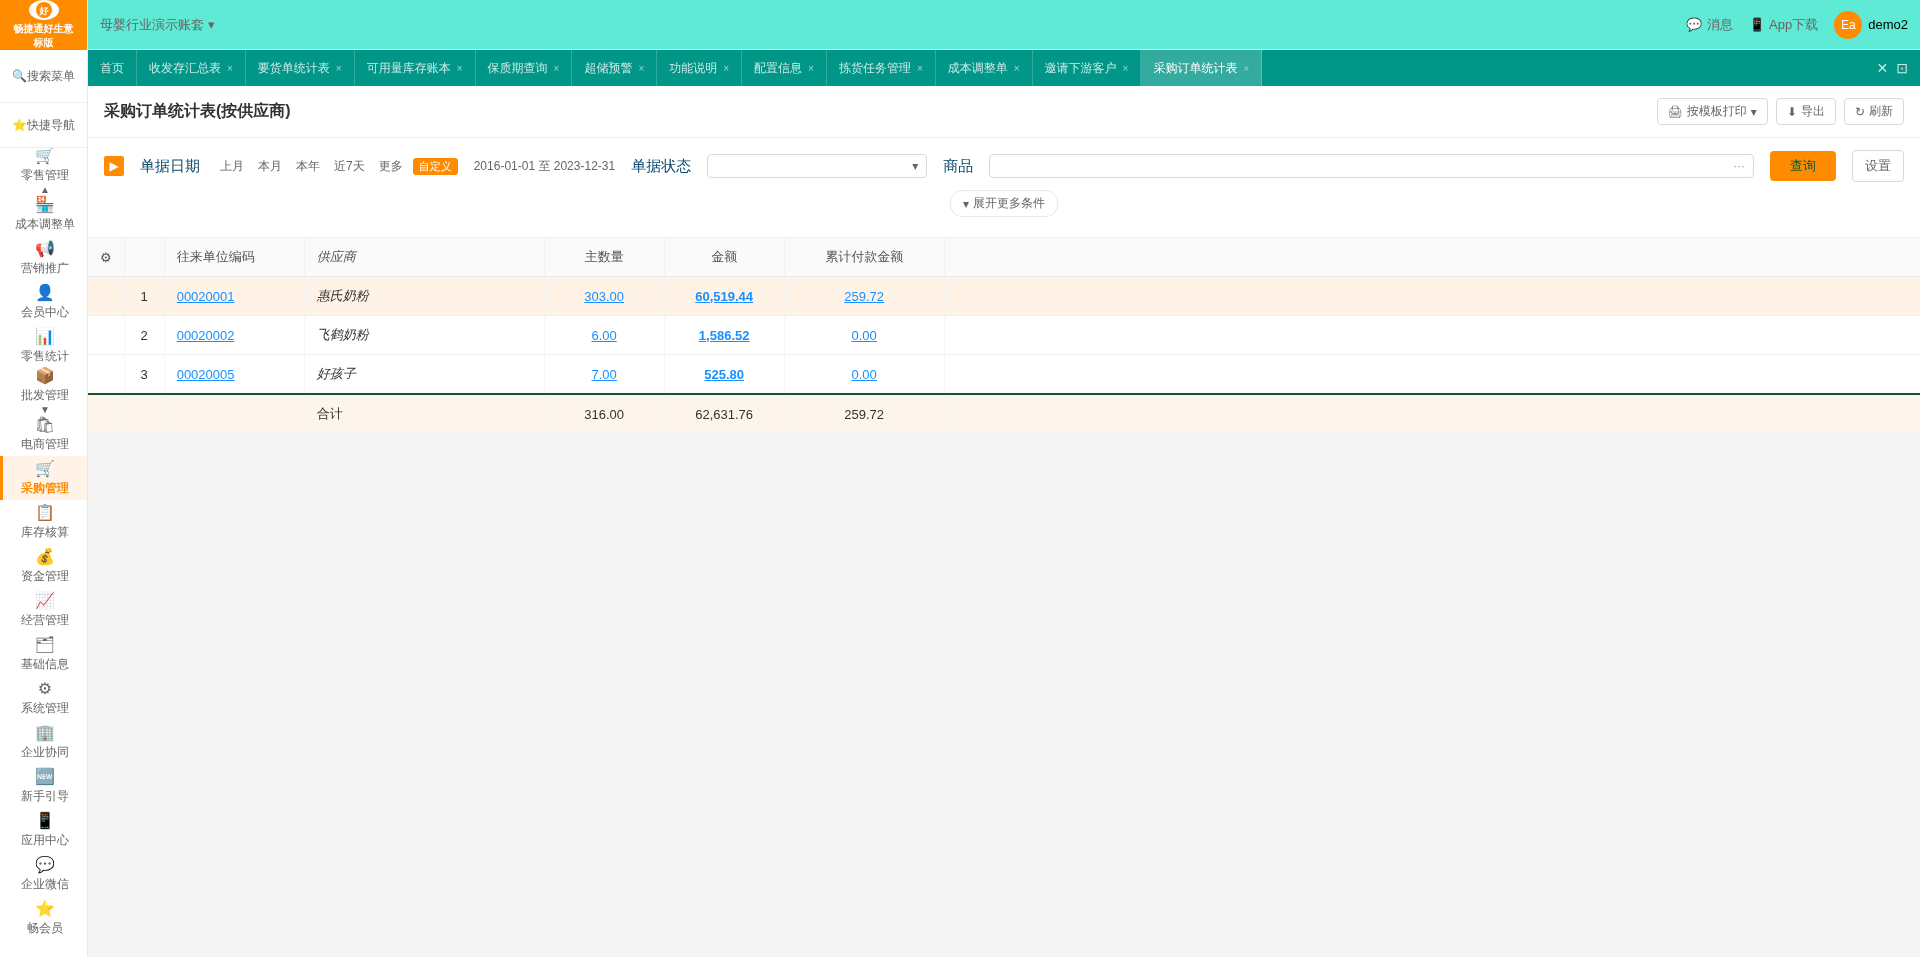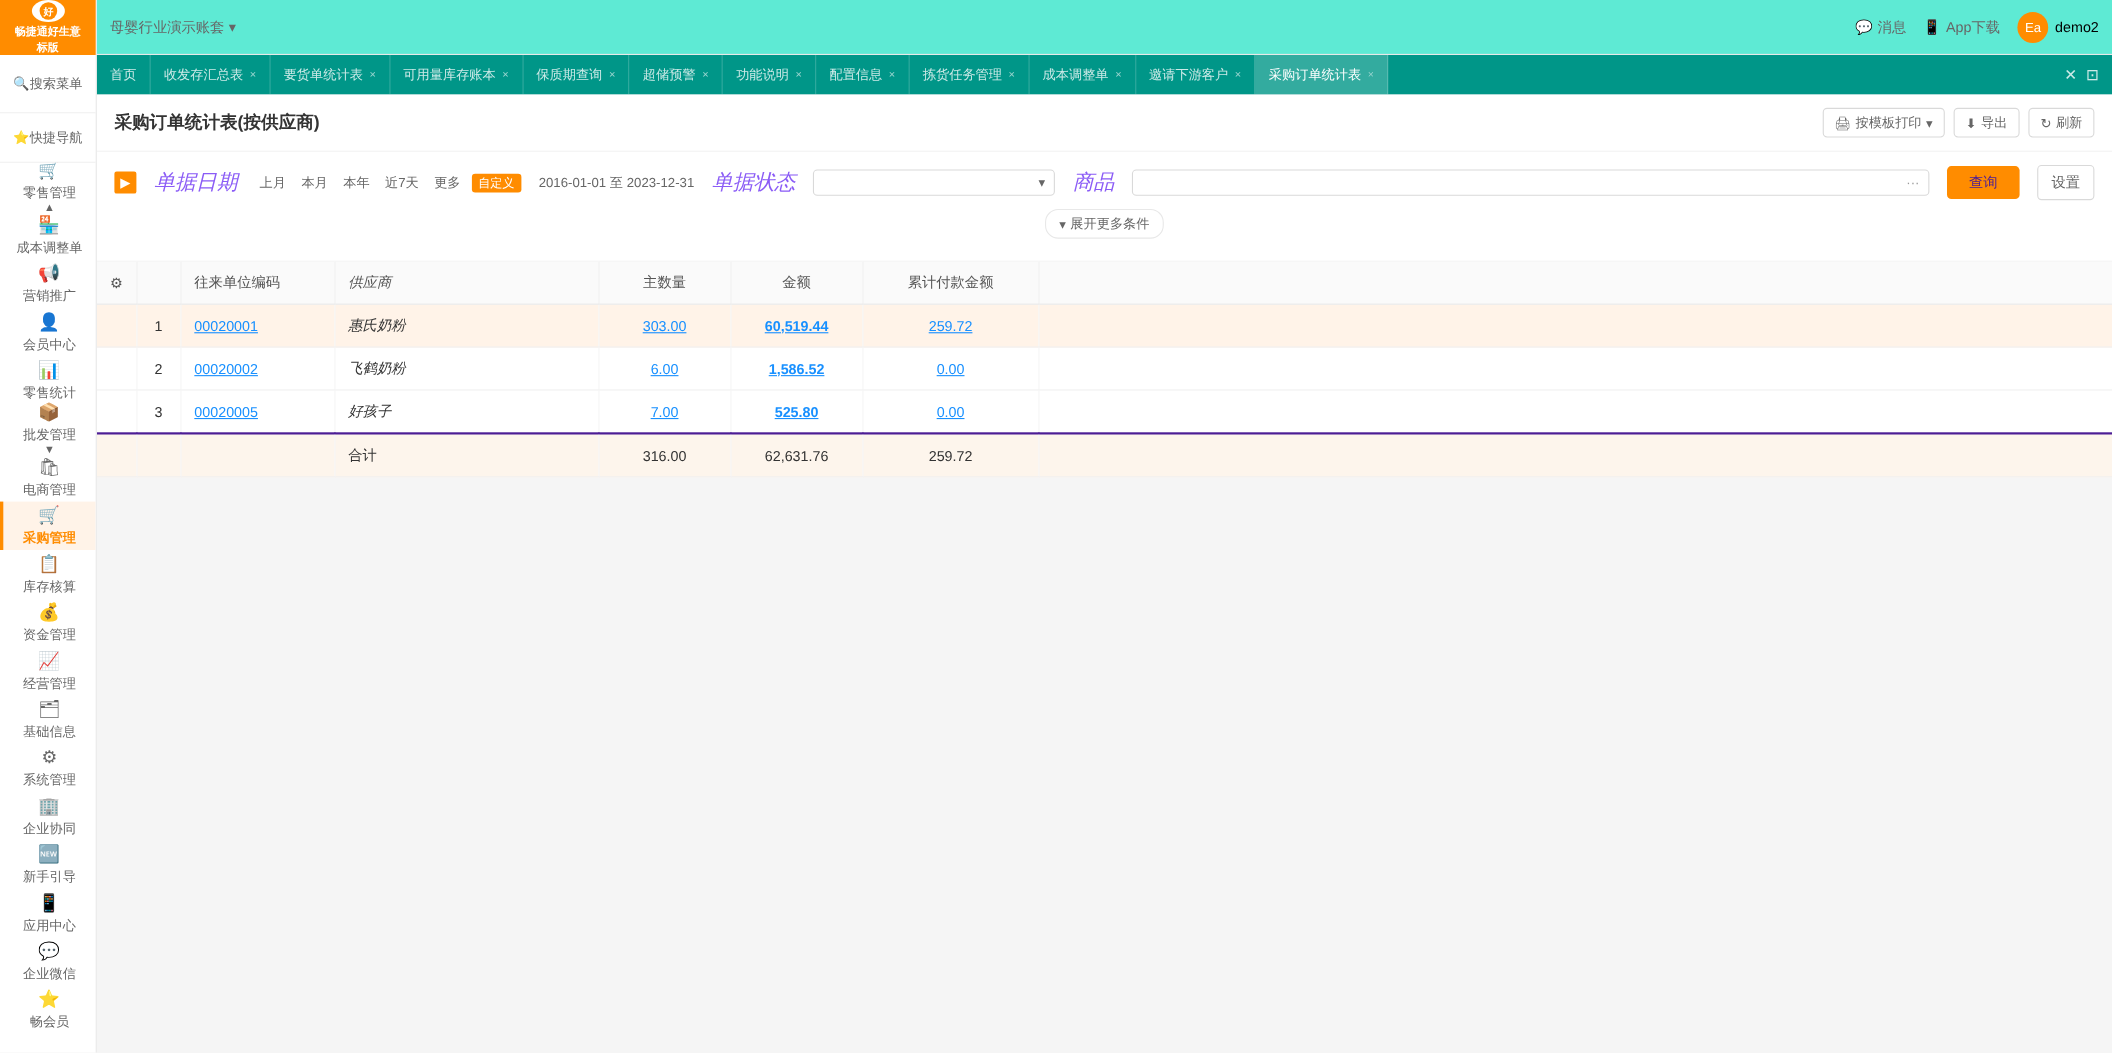--- a/index.html
+++ b/index.html
@@ -48,28 +48,28 @@
     .page-title { font-size: 16px; font-weight: bold; color: #333; }
     .page-header-actions { display: flex; align-items: center; gap: 8px; }
     .btn-print { display: flex; align-items: center; gap: 4px; padding: 4px 10px; border: 1px solid #d9d9d9; border-radius: 4px; cursor: pointer; background: #fff; color: #666; font-size: 12px; }
     .btn-export { display: flex; align-items: center; gap: 4px; padding: 4px 10px; border: 1px solid #d9d9d9; border-radius: 4px; cursor: pointer; background: #fff; color: #666; font-size: 12px; }
     .btn-refresh { display: flex; align-items: center; gap: 4px; padding: 4px 10px; border: 1px solid #d9d9d9; border-radius: 4px; cursor: pointer; background: #fff; color: #666; font-size: 12px; }
 
     
     .filter-area { background: #fff; padding: 12px 16px; border-bottom: 1px solid #f0f0f0; }
     .filter-row { display: flex; align-items: center; gap: 16px; flex-wrap: wrap; }
     .filter-collapse-btn { width: 20px; height: 20px; background: #ff8c00; border-radius: 2px; display: flex; align-items: center; justify-content: center; cursor: pointer; color: #fff; font-size: 12px; flex-shrink: 0; }
-    .filter-label { color: #8b5cf6; font-size: 19px; white-space: nowrap; font-style: italic; }
+    .filter-label { color: #0c4a6e; font-size: 15px; white-space: nowrap; }
     .filter-date-shortcuts { display: flex; align-items: center; gap: 6px; }
     .date-shortcut { color: #666; font-size: 12px; cursor: pointer; padding: 2px 4px; }
     .date-range-badge { background: #ff8c00; color: #fff; border-radius: 3px; padding: 1px 6px; font-size: 11px; cursor: pointer; }
     .date-range-text { color: #666; font-size: 12px; }
     .filter-select { border: 1px solid #d9d9d9; border-radius: 4px; padding: 4px 8px; min-width: 200px; display: flex; align-items: center; justify-content: space-between; cursor: pointer; background: #fff; color: #666; font-size: 12px; }
     .filter-input { border: 1px solid #d9d9d9; border-radius: 4px; padding: 4px 8px; min-width: 200px; display: flex; align-items: center; justify-content: space-between; cursor: pointer; background: #fff; color: #999; font-size: 12px; }
-    .btn-query { background: #ff8c00; color: #4c1d95; border: none; border-radius: 4px; padding: 6px 20px; cursor: pointer; font-size: 13px; }
+    .btn-query { background: #ff8c00; color: #14532d; border: none; border-radius: 4px; padding: 6px 20px; cursor: pointer; font-size: 13px; }
     .btn-settings { border: 1px solid #d9d9d9; background: #fff; color: #666; border-radius: 4px; padding: 6px 12px; cursor: pointer; font-size: 13px; }
 
     
     .table-container { background: #fff; margin: 0; }
     .data-table { width: 100%; border-collapse: collapse; }
     .data-table th { background: #fafafa; padding: 10px 12px; text-align: left; font-weight: 500; color: #555; font-size: 13px; border-bottom: 1px solid #e8e8e8; border-right: 1px solid #f0f0f0; }
     .data-table th:last-child { border-right: none; }
     .data-table td { padding: 10px 12px; font-size: 13px; color: #333; border-bottom: 1px solid #f0f0f0; border-right: 1px solid #f5f5f5; }
     .data-table td:last-child { border-right: none; }
     .data-table tr.row-highlight { background: #fff3e8; }
@@ -77,21 +77,21 @@
     .data-table .td-center { text-align: center; }
     .col-settings { width: 28px; text-align: center; }
     .col-index { width: 40px; text-align: center; }
     .col-code { width: 140px; }
     .col-supplier { width: 240px; font-style: italic; }
     .col-qty { width: 120px; text-align: center; }
     .col-amount { width: 120px; text-align: center; font-weight: bold; }
     .col-paid { width: 160px; text-align: center; }
 
     
-    .table-footer { background: #fdf5ec; border-top: 2px solid #4c1d95; }
+    .table-footer { background: #fdf5ec; border-top: 2px solid #14532d; }
     .table-footer td { padding: 10px 12px; font-weight: 500; font-size: 13px; color: #333; }
 
     
     .expand-more { display: flex; align-items: center; justify-content: center; padding: 8px; }
     .expand-more-btn { display: flex; align-items: center; gap: 4px; cursor: pointer; color: #666; font-size: 12px; border: 1px solid #e8e8e8; padding: 4px 12px; border-radius: 12px; background: #fff; }
   </style>
 </head>
 <body>
 
 <div class="sidebar">

